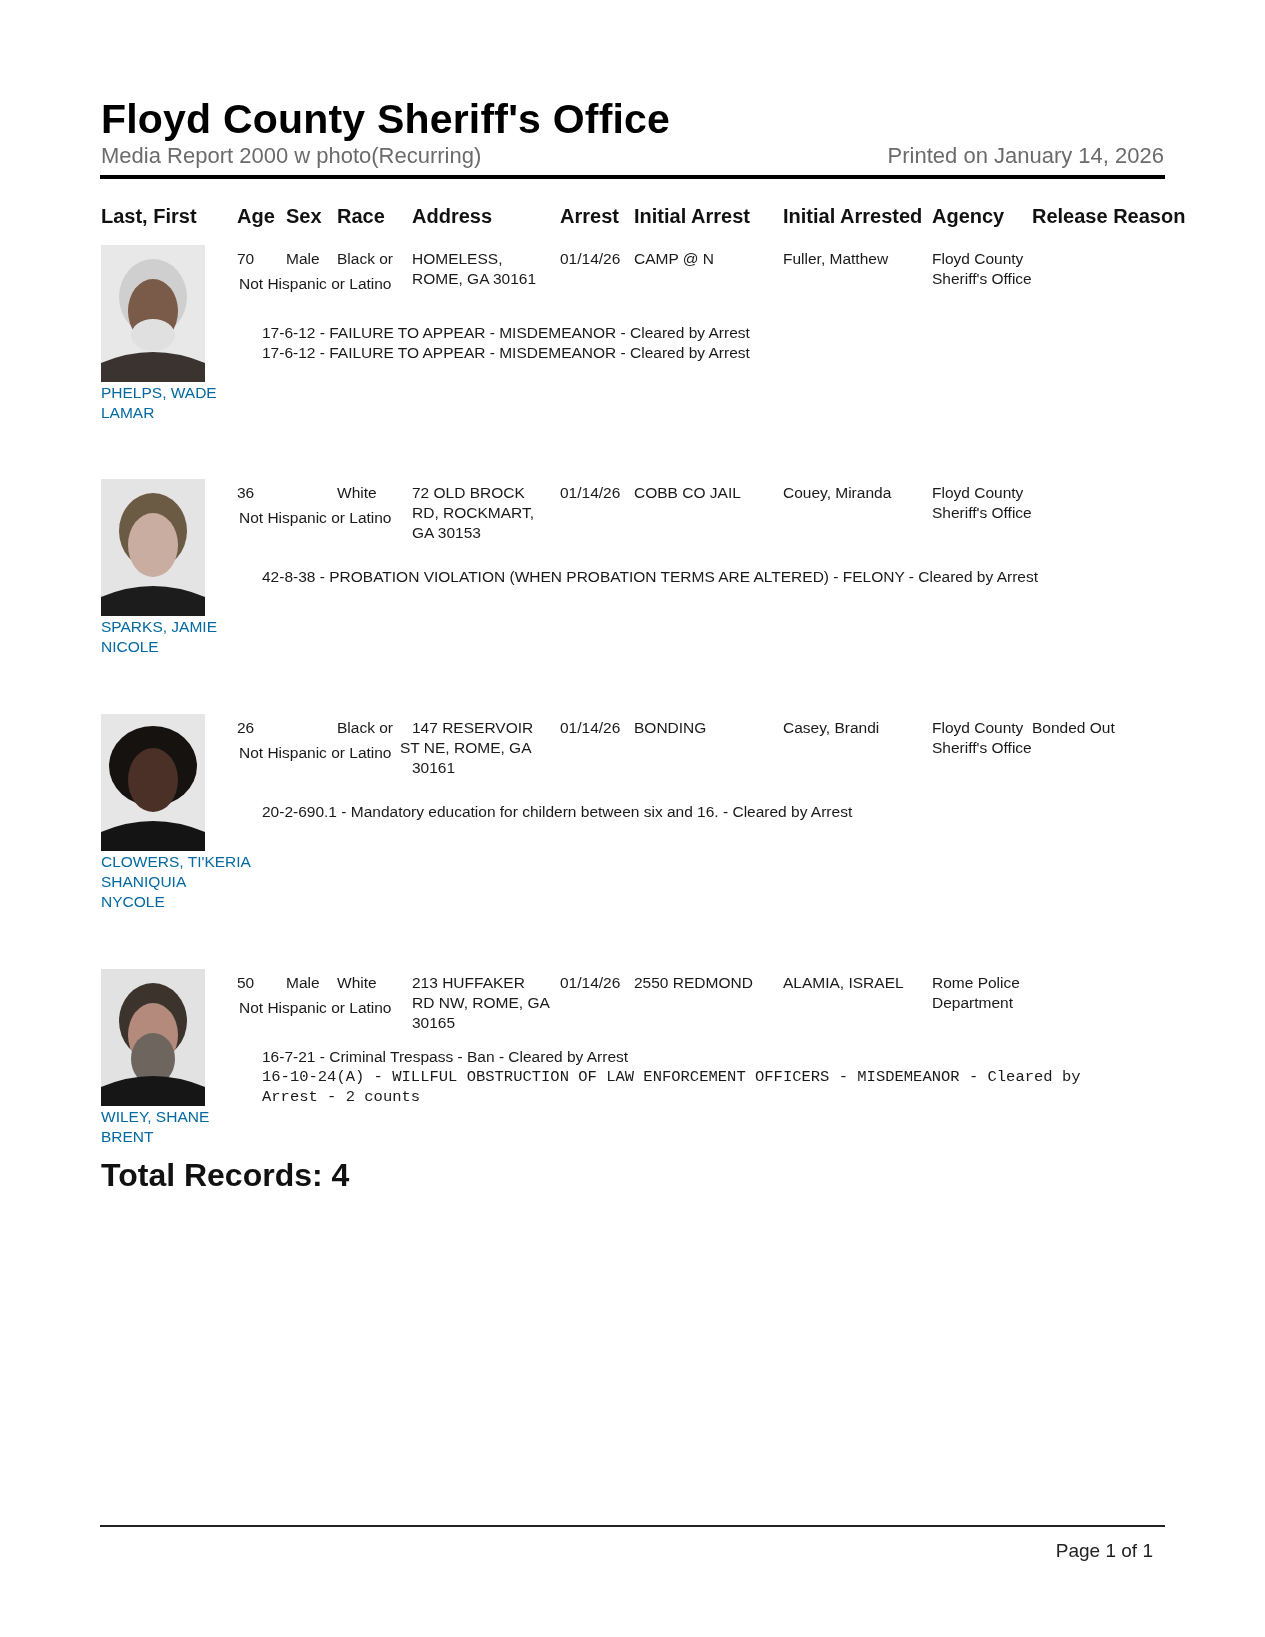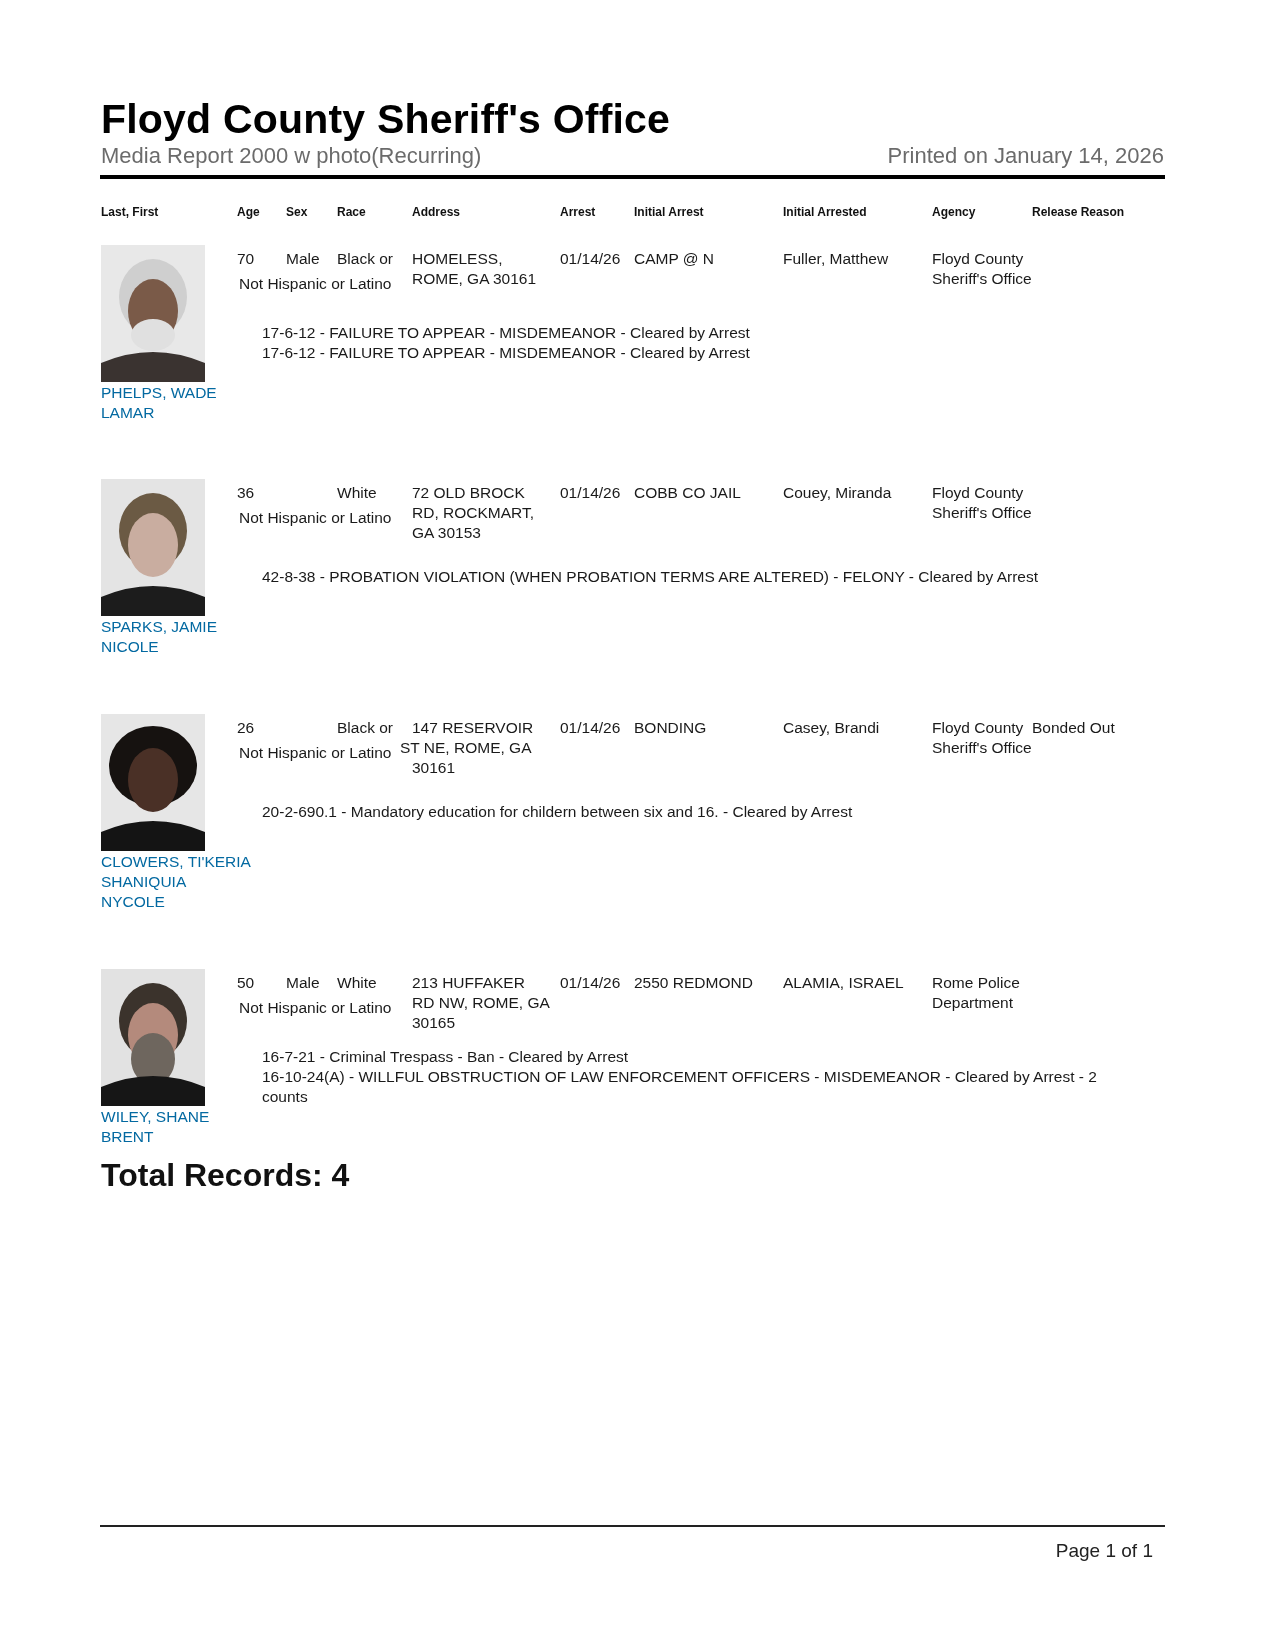--- a/index.html
+++ b/index.html
@@ -3,28 +3,28 @@
 <meta charset="utf-8">
 <style>
   html, body { margin: 0; padding: 0; background: #ffffff; }
   body { width: 1265px; height: 1637px; position: relative; overflow: hidden;
          font-family: "Liberation Sans", sans-serif; color: #111; }
   .abs { position: absolute; white-space: nowrap; }
   .title { left: 101px; top: 96px; font-size: 41px; font-weight: bold; color: #000; letter-spacing: 0.2px; }
   .subtitle { left: 101px; top: 143px; font-size: 22px; color: #6b6b6b; }
   .printed { right: 101px; top: 143px; font-size: 22px; color: #6b6b6b; }
   .rule-top { left: 100px; top: 175px; width: 1065px; height: 4px; background: #000; }
-  .hdr { top: 205px; font-size: 12px; font-weight: bold; color: #111; }
+  .hdr { top: 205px; font-size: 20px; font-weight: bold; color: #111; }
   .cell { font-size: 15.5px; color: #1a1a1a; line-height: 20px; }
   .photo { position: absolute; left: 101px; width: 104px; height: 137px; overflow: hidden; }
   .photo svg { display: block; }
   .name { position: absolute; left: 101px; font-size: 15.5px; line-height: 20px; color: #0369a1; white-space: nowrap; }
   .charges { position: absolute; left: 262px; font-size: 15.5px; line-height: 20px; color: #1a1a1a; }
   .charge { white-space: nowrap; }
-  .wrap { white-space: normal; }
+  .wrap { white-space: normal; font-family: Liberation Mono, monospace; }
   .total { left: 101px; top: 1157px; font-size: 32px; font-weight: bold; color: #111; }
   .rule-bottom { left: 100px; top: 1525px; width: 1065px; height: 1.5px; background: #222; }
   .page { right: 112px; top: 1540px; font-size: 19px; color: #222; }
 </style>
 </head>
 <body>
 
 <div class="abs title">Floyd County Sheriff's Office</div>
 <div class="abs subtitle">Media Report 2000 w photo(Recurring)</div>
 <div class="abs printed">Printed on January 14, 2026</div>

